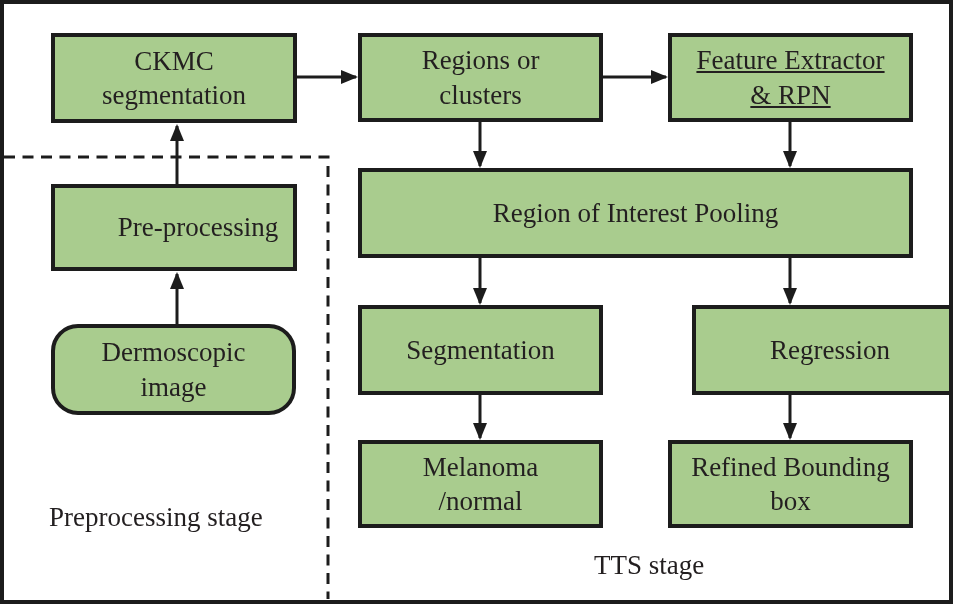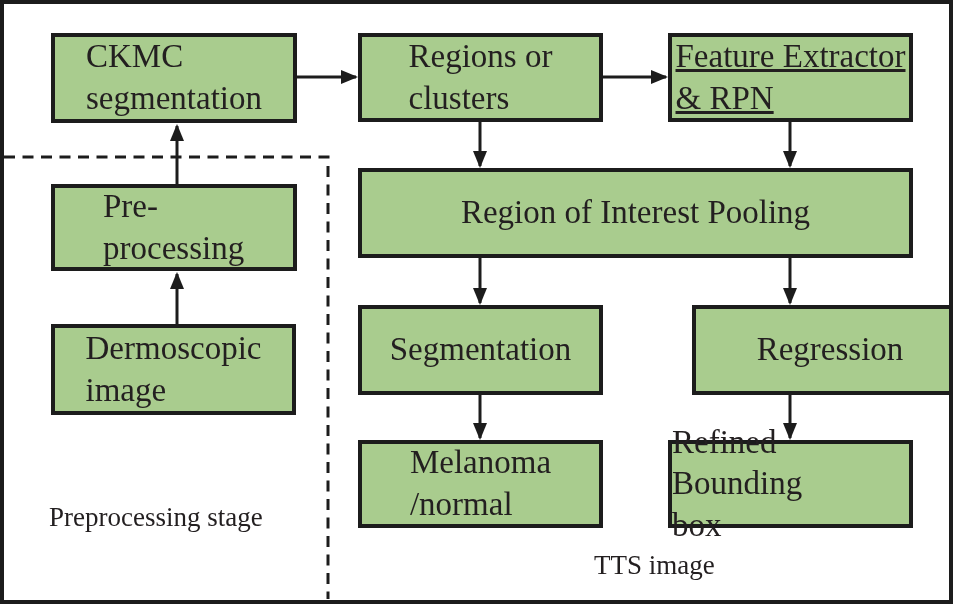--- a/index.html
+++ b/index.html
@@ -25,27 +25,27 @@
   }
   .connectors{
     position:absolute;left:0;top:0;width:953px;height:604px;
   }
   .node{
     position:absolute;
     box-sizing:border-box;
     background:var(--node-fill);
     border:4px solid var(--ink);
     display:flex;align-items:center;justify-content:center;
-    text-align:left;
-    font-size:33px;line-height:1.26;
+    text-align:center;
+    font-size:27px;line-height:1.26;
     white-space:pre-line;
   }
   .n-ckmc        {left:51px;  top:33px;  width:246px; height:90px;}
   .n-preproc     {left:51px;  top:184px; width:246px; height:87px;padding-left:48px;}
-  .n-dermo       {left:51px;  top:324px; width:245px; height:91px;}
+  .n-dermo       {left:51px;  top:324px; width:245px; height:91px;border-radius:27px;}
   .n-regions     {left:358px; top:33px;  width:245px; height:89px;}
   .n-feature     {left:668px; top:33px;  width:245px; height:89px;text-decoration:underline;}
   .n-roi         {left:358px; top:168px; width:555px; height:90px;}
   .n-segmentation{left:358px; top:305px; width:245px; height:90px;}
   .n-regression  {left:692px; top:305px; width:276px; height:90px;}
   .n-melanoma    {left:358px; top:440px; width:245px; height:88px;}
   .n-refined     {left:668px; top:440px; width:245px; height:88px;}
   .stage-label{
     position:absolute;
     font-size:27px;line-height:1.1;
@@ -91,16 +91,16 @@
 &amp; RPN</div>
   <div class="node n-roi">Region of Interest Pooling</div>
   <div class="node n-segmentation">Segmentation</div>
   <div class="node n-regression">Regression</div>
   <div class="node n-melanoma">Melanoma
 /normal</div>
   <div class="node n-refined">Refined Bounding
 box</div>
 
   <div class="stage-label lbl-preproc">Preprocessing stage</div>
-  <div class="stage-label lbl-tts">TTS image</div>
+  <div class="stage-label lbl-tts">TTS stage</div>
 
   <div class="frame"></div>
 </div>
 
 </body></html>

